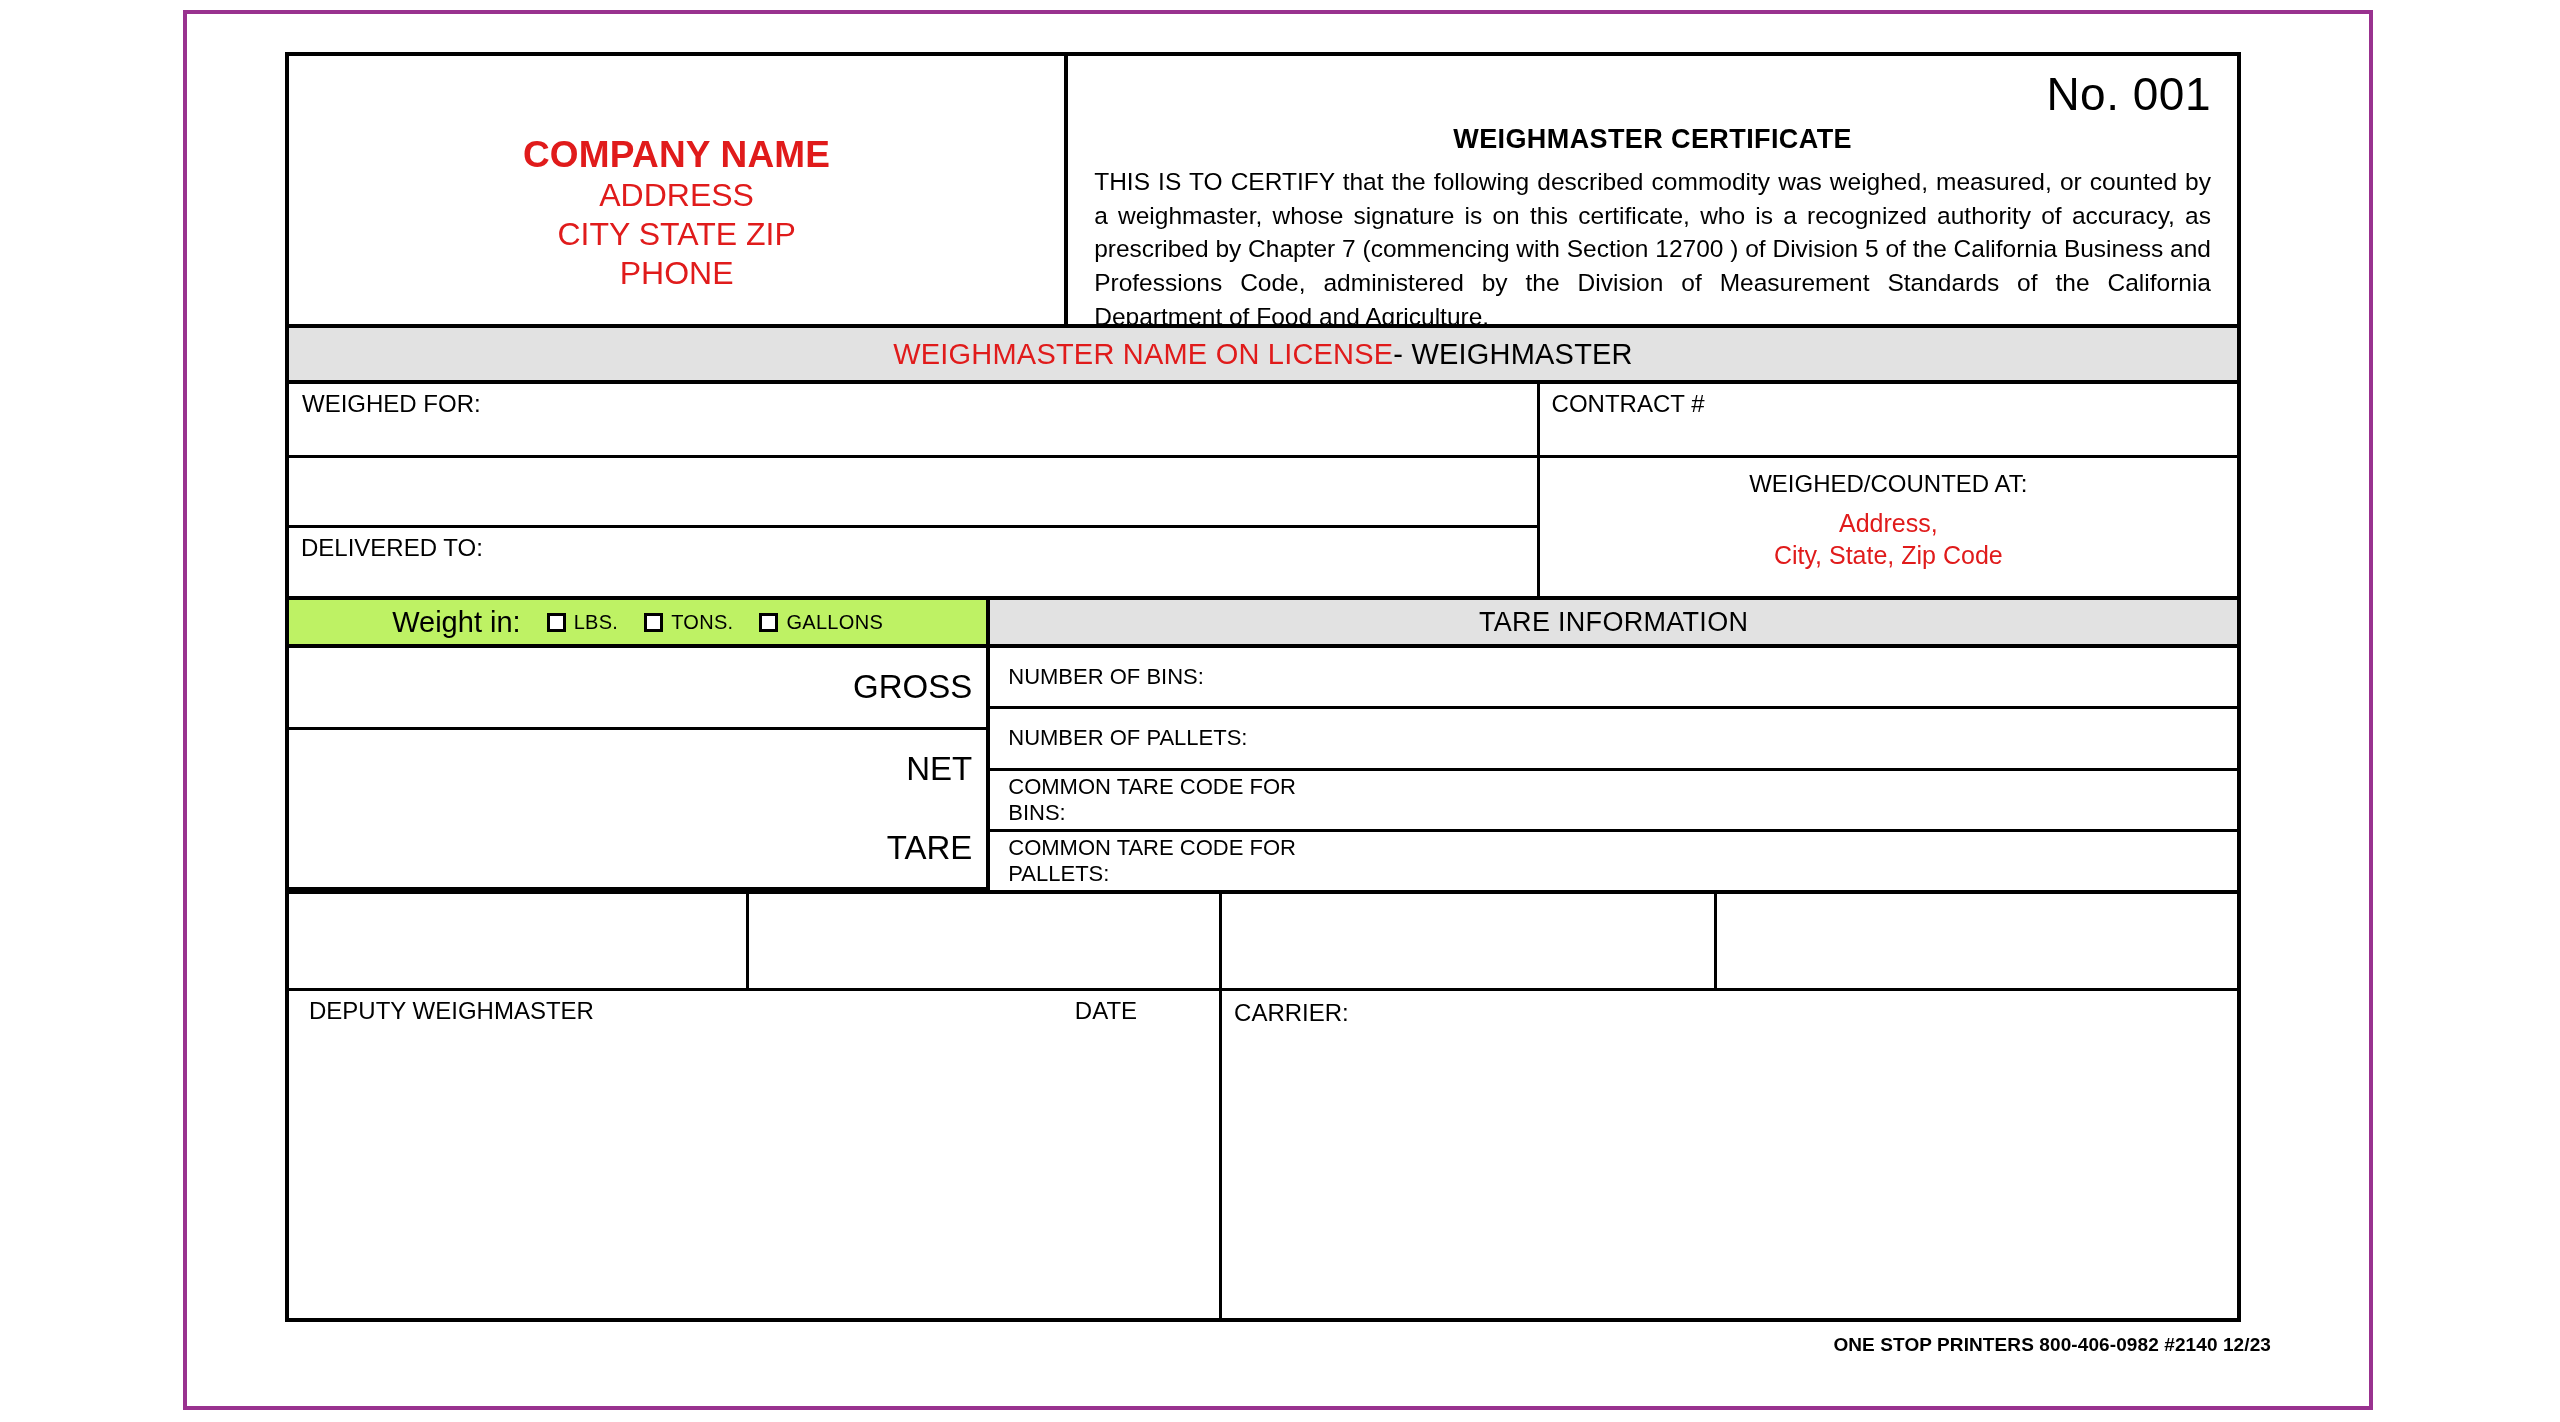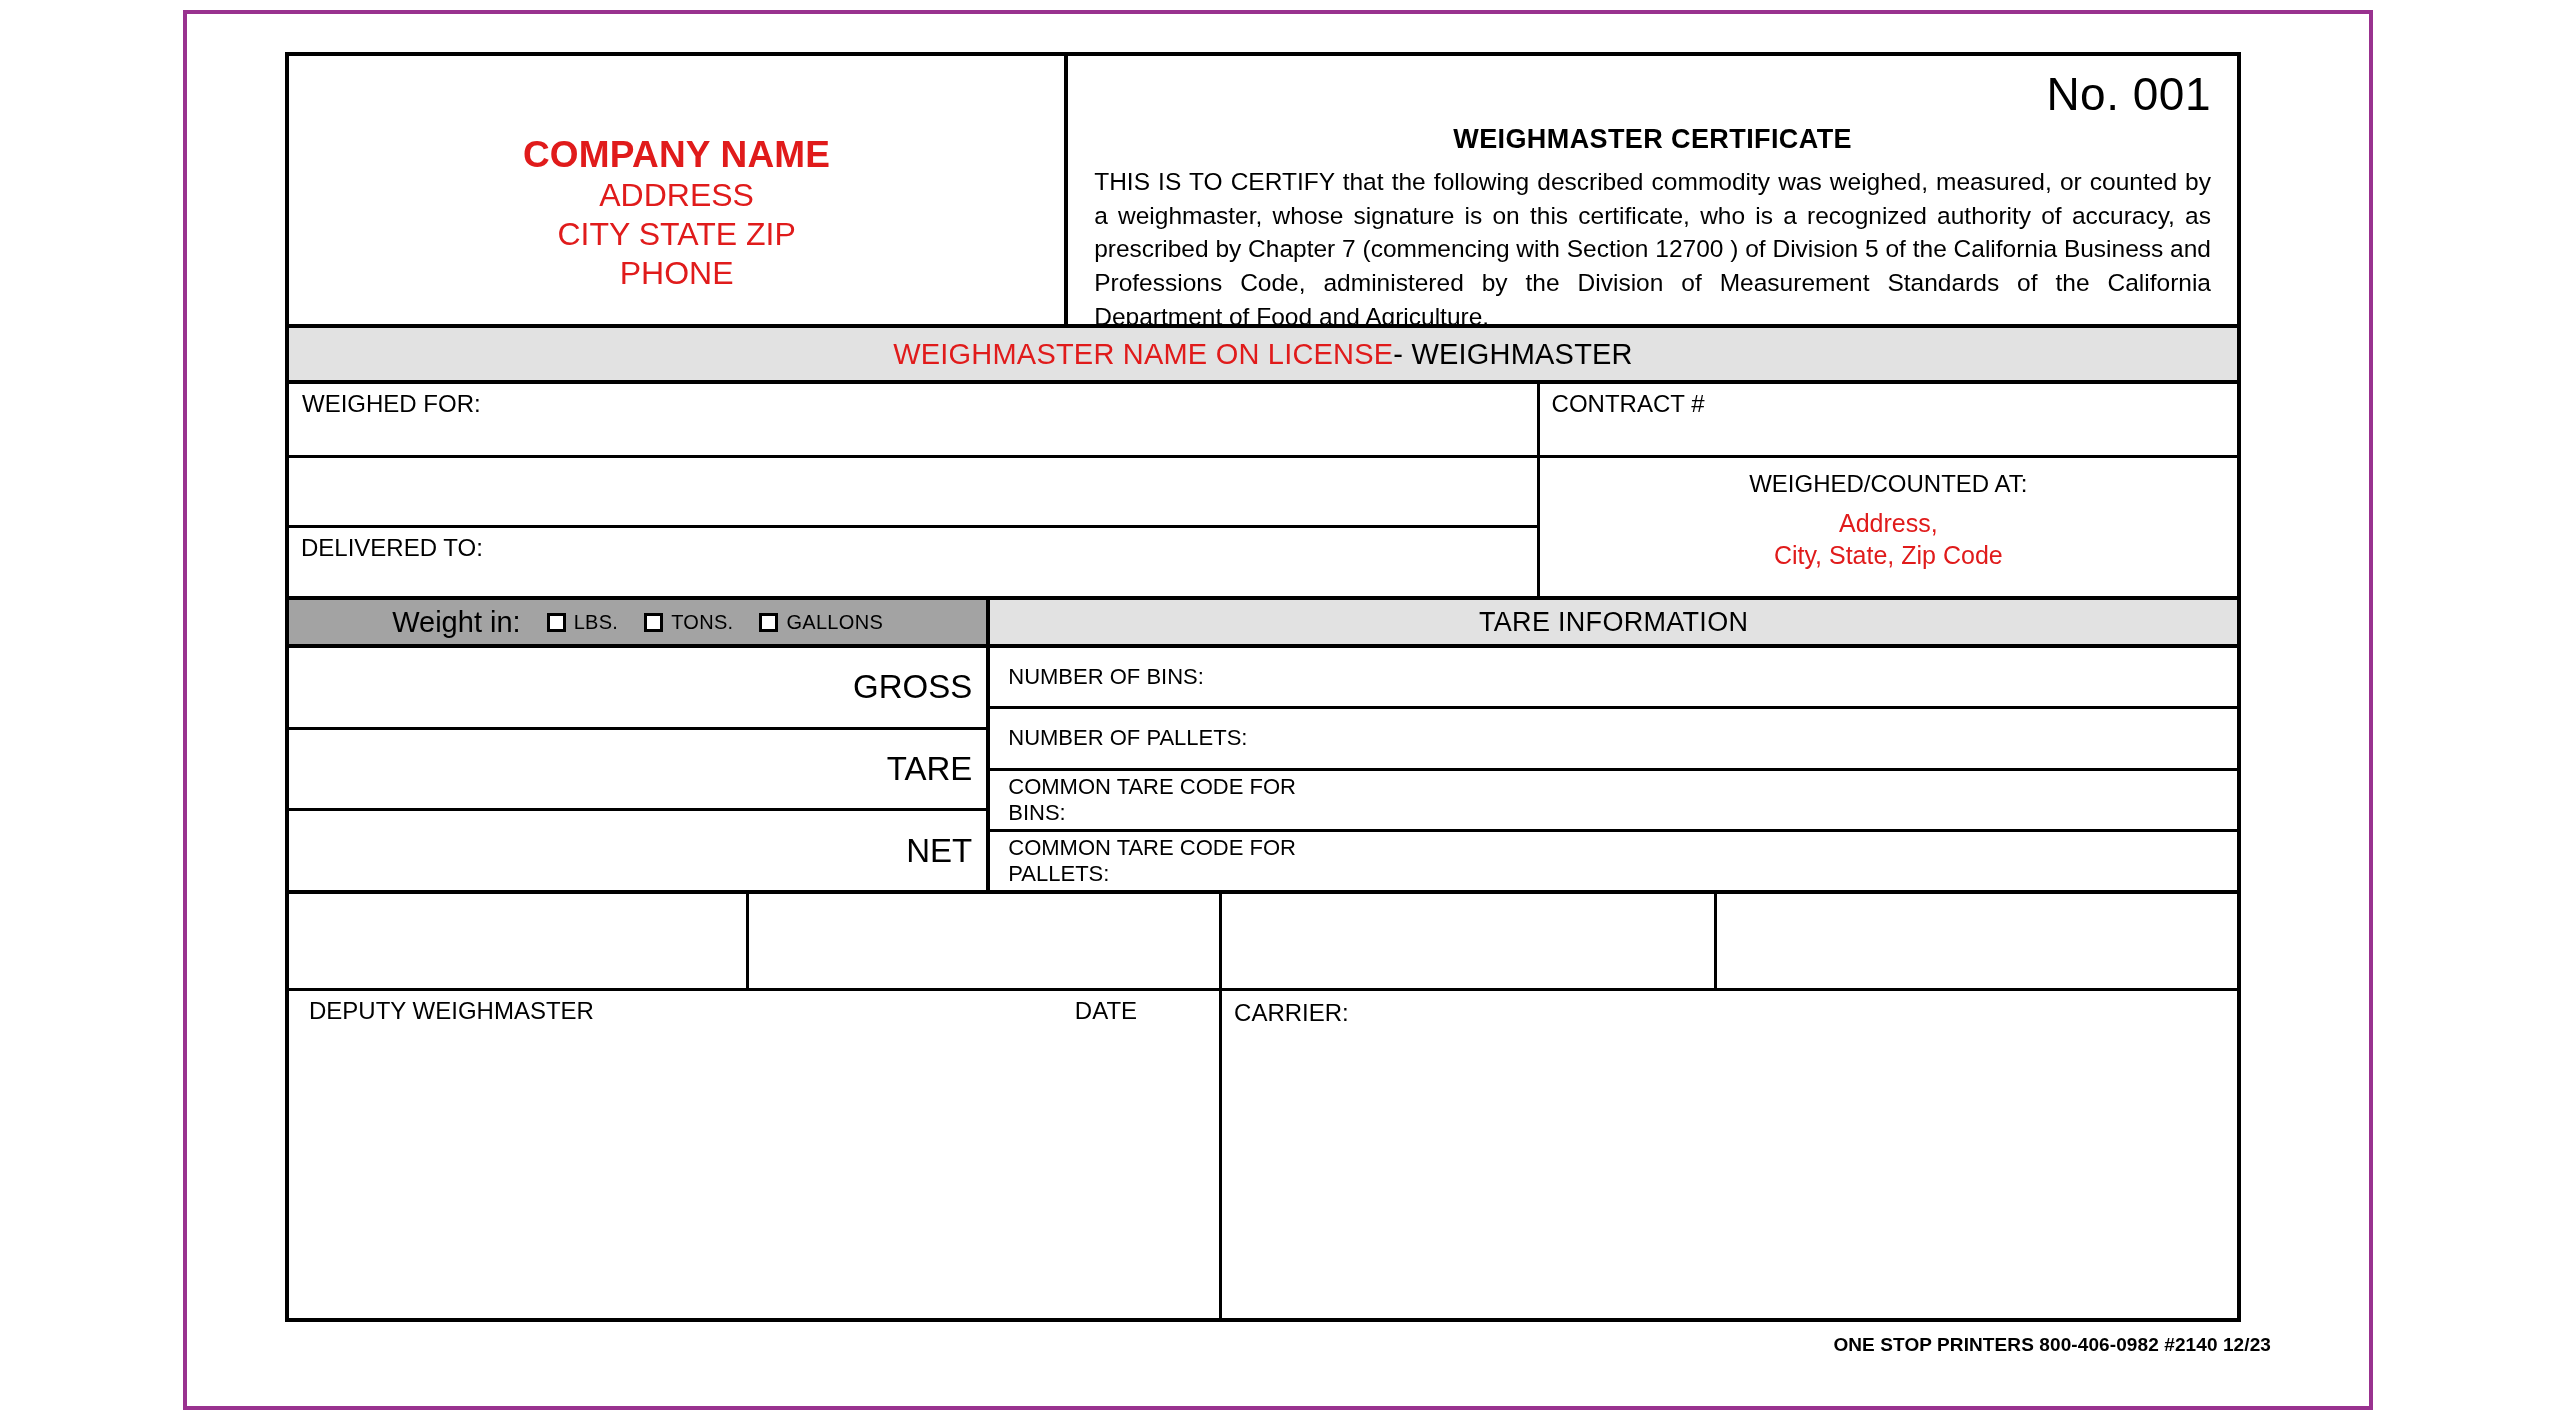--- a/index.html
+++ b/index.html
@@ -173,21 +173,21 @@
   }
   .weight-left {
     width: 36%;
     border-right: 4px solid #000;
     box-sizing: border-box;
     display: flex;
     flex-direction: column;
   }
   .weight-head {
     height: 48px;
-    background: #a3a3a3;
+    background: #bef264;
     border-bottom: 4px solid #000;
     box-sizing: border-box;
     display: flex;
     align-items: center;
     justify-content: center;
     gap: 26px;
     font-size: 27px;
   }
   .weight-head .wlabel { font-size: 29px; }
   .cb-group {
@@ -387,25 +387,25 @@
             <span>TONS.</span>
           </span>
           <span class="cb-group">
             <span class="checkbox"></span>
             <span>GALLONS</span>
           </span>
         </div>
         <div class="gtn-row sep">
           <span>GROSS</span>
         </div>
+        <div class="gtn-row">
+          <span>NET</span>
+        </div>
         <div class="gtn-row sep">
           <span>TARE</span>
-        </div>
-        <div class="gtn-row">
-          <span>NET</span>
         </div>
       </div>
 
       <div class="weight-right">
         <div class="tare-head">TARE INFORMATION</div>
         <div class="tare-row sep">
           <span class="tare-label">NUMBER OF BINS:</span>
         </div>
         <div class="tare-row sep">
           <span class="tare-label">NUMBER OF PALLETS:</span>

